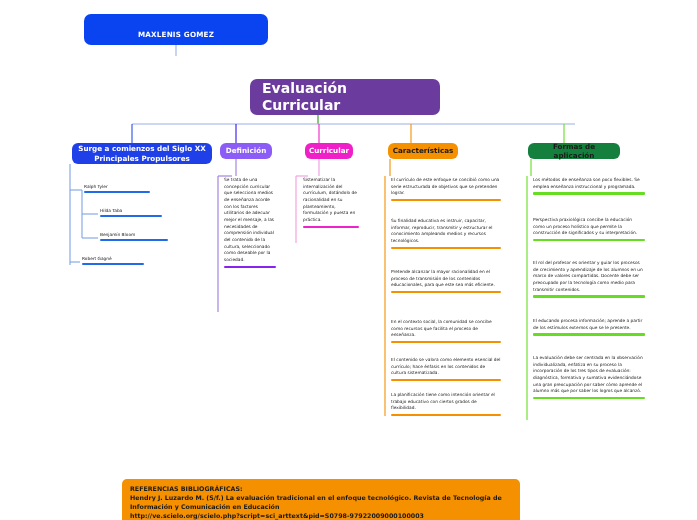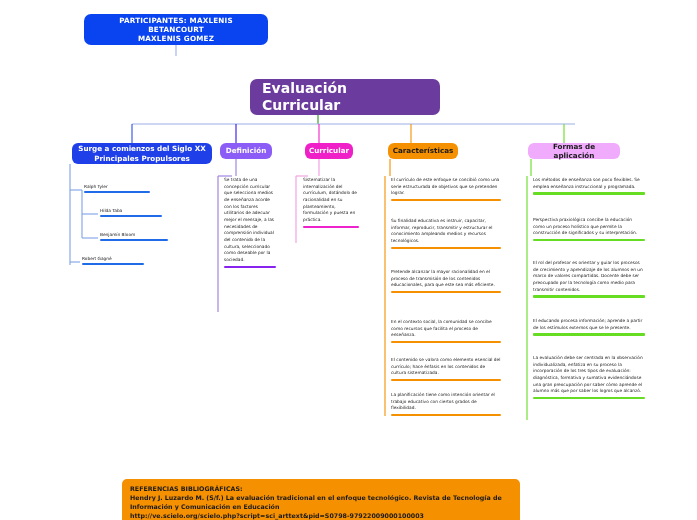--- a/index.html
+++ b/index.html
@@ -67,21 +67,21 @@
     text-align: center;
     line-height: 1.3;
     padding: 0 6px;
     z-index: 5;
     margin-left: 10px;
   }
   #head-surge { left: 62px;  top: 143px; width: 140px; height: 21px; background: #1F3FE8; }
   #head-def   { left: 210px; top: 143px; width: 52px;  height: 16px; background: #8b5cf6; }
   #head-obj   { left: 295px; top: 143px; width: 48px;  height: 16px; background: #F020C8; }
   #head-car   { left: 378px; top: 143px; width: 70px;  height: 16px; background: #F59000; color:#1a1a1a; }
-  #head-formas{ left: 518px; top: 143px; width: 92px;  height: 16px; background: #f0abfc; color:#1a1a1a; }
+  #head-formas{ left: 518px; top: 143px; width: 92px;  height: 16px; background: #15803d; color:#1a1a1a; }
 
   
   .leaf {
     position: absolute;
     box-sizing: border-box;
     font-size: 4.3px;
     line-height: 1.55;
     color: #1a1a1a;
     padding-bottom: 3px;
     z-index: 4;
@@ -178,21 +178,21 @@
     <path d="M70 164 L70 265" stroke="#7fa2e8" stroke-width="1.1" fill="none"></path>
     <path d="M70 190 L82 190" stroke="#7fa2e8" stroke-width="1.1" fill="none"></path>
     <path d="M70 262 L80 262" stroke="#7fa2e8" stroke-width="1.1" fill="none"></path>
     <path d="M82 190 L82 238" stroke="#7fa2e8" stroke-width="1.1" fill="none"></path>
     <path d="M82 214 L98 214" stroke="#7fa2e8" stroke-width="1.1" fill="none"></path>
     <path d="M82 238 L98 238" stroke="#7fa2e8" stroke-width="1.1" fill="none"></path>
   </svg>
 
   <div class="node" id="participantes">
     <span>
-      <span>PARTICIPANTES: MAXLENIS BETANCOURT</span><br>
+      <br>
       <span>MAXLENIS GOMEZ</span>
     </span>
   </div>
 
   <div class="node" id="root-node">
     <span>
       <span>Evaluación Curricular</span><br>
     </span>
   </div>
 

